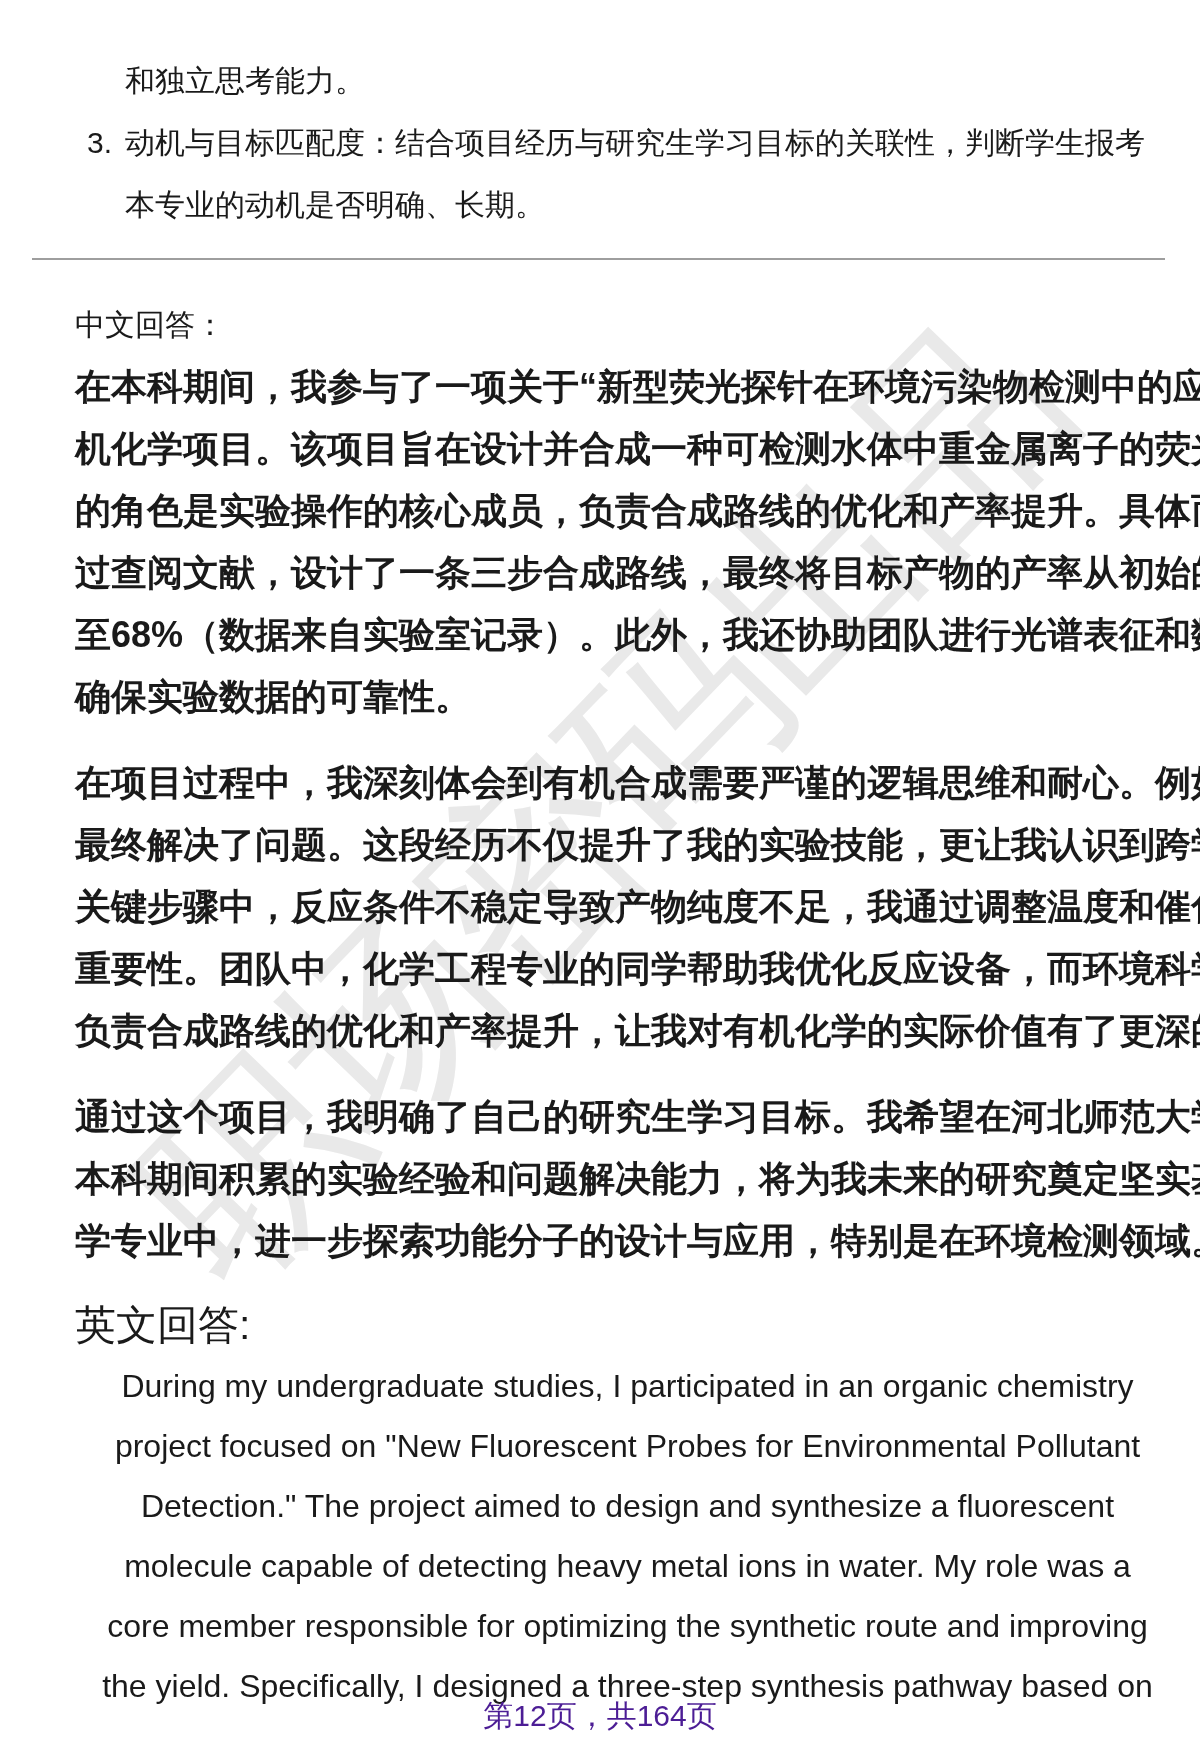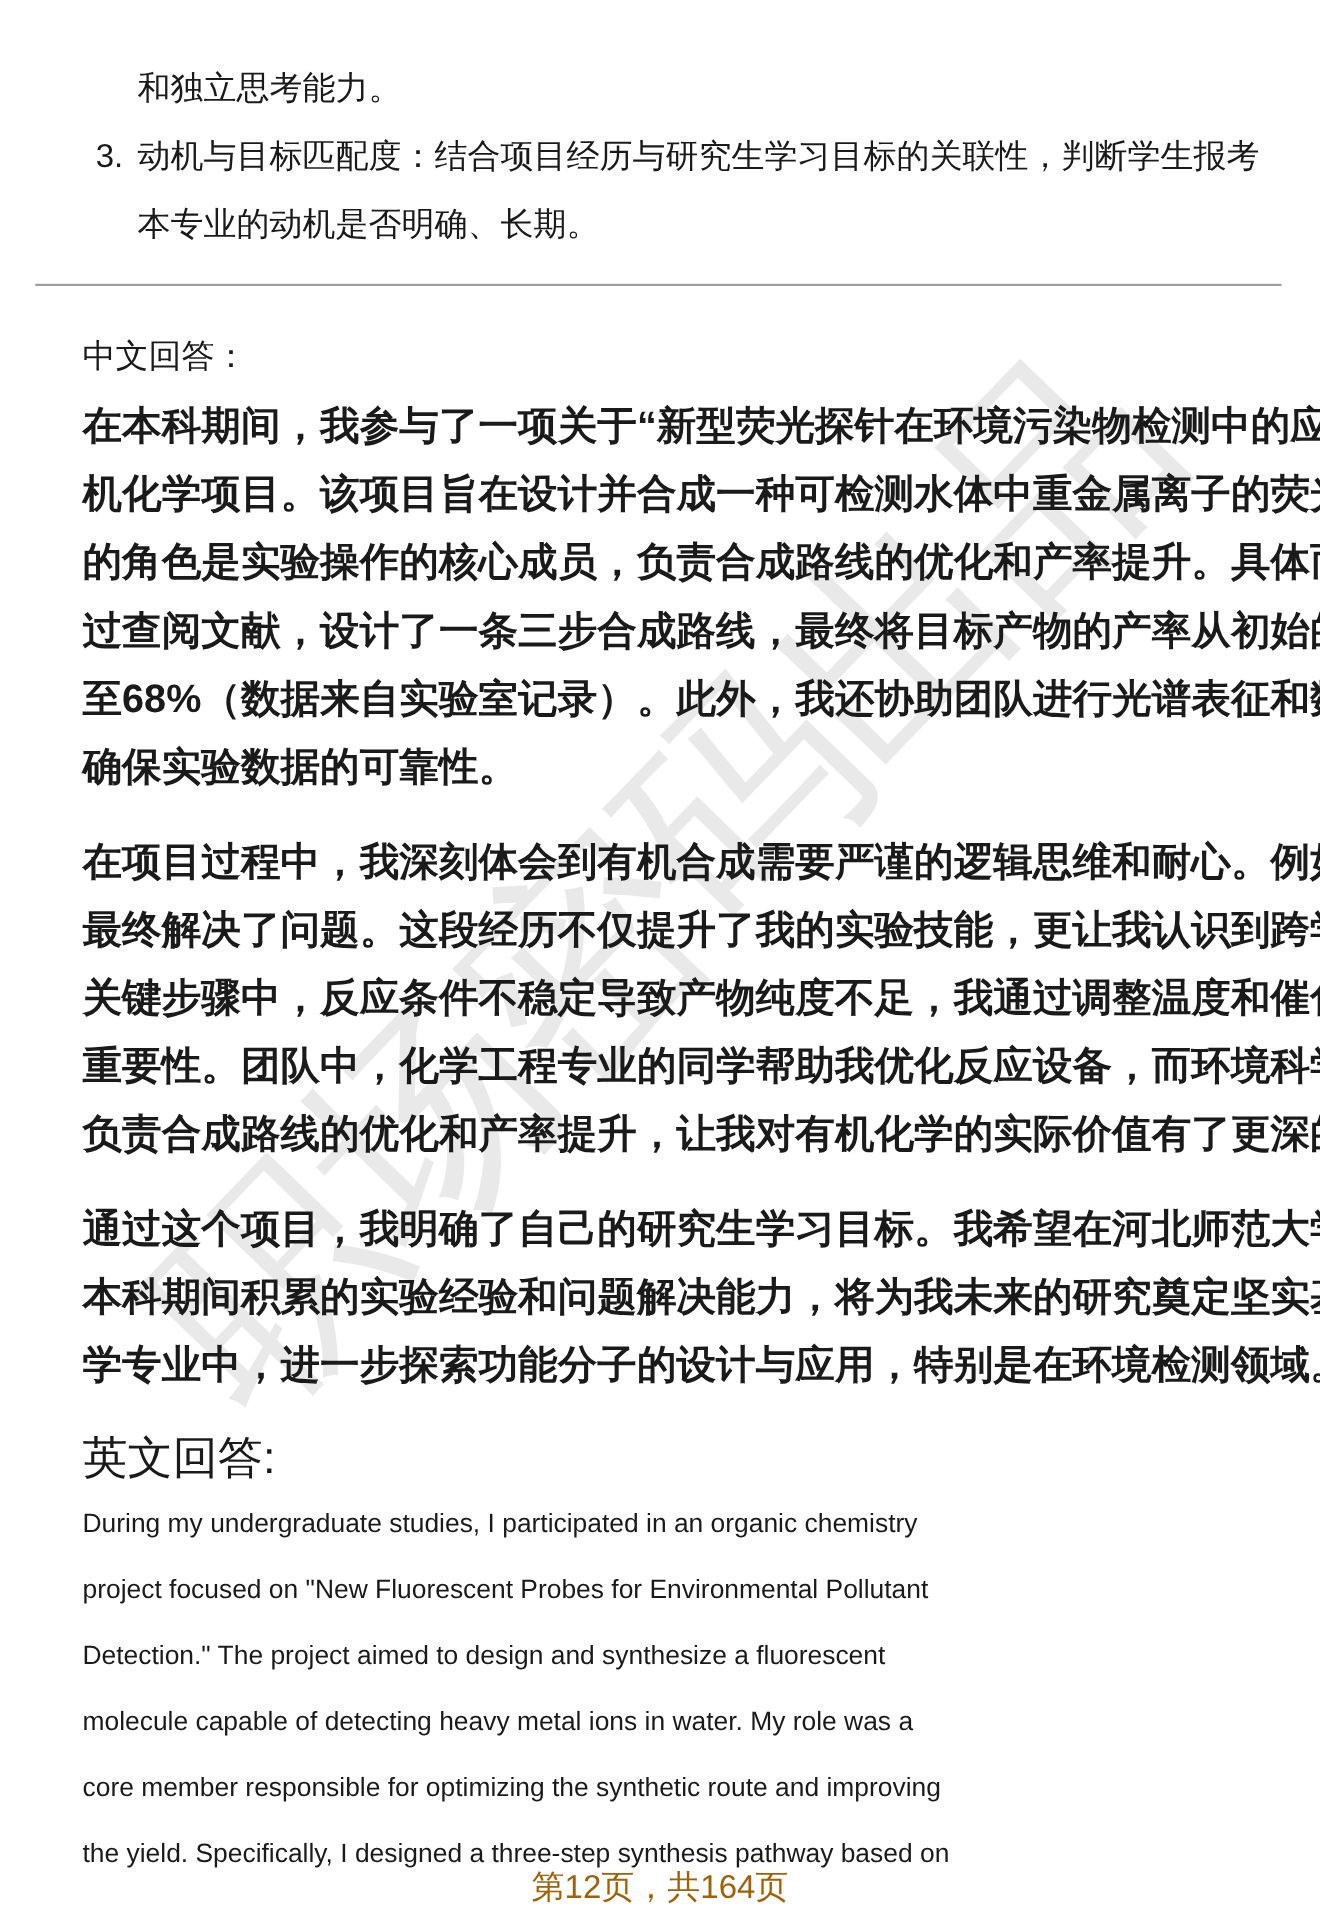--- a/index.html
+++ b/index.html
@@ -39,30 +39,30 @@
     left:32px; top:258px;
     width:1133px; height:2px;
     background:#9e9e9e;
   }
 
   .cn-label { margin-top:58px; font-size:30px; line-height:62px; }
   .para.cn  { font-size:36px; line-height:62px;font-weight:bold; }
   .para.cn.gap { margin-top:24px; }
 
   .en-label { margin-top:22px; font-size:41px; line-height:62px; }
-  .para.en  { font-size:24px; line-height:60px; }
+  .para.en  { font-size:32px; line-height:60px;text-align:center; }
 
   .footer {
     position:absolute; z-index:2;
     top:1696px; left:0;
     width:100%;
     text-align:center;
     font-size:30px;
     line-height:40px;
-    color:#a16207;
+    color:#4c1d95;
   }
 </style>
 </head>
 <body>
 
 <div class="page" style="color: rgb(26, 26, 26); background: rgb(255, 255, 255);">
 
   <div class="watermark" style="color: rgb(233, 233, 233);">职场密码出品</div>
 
   <div class="divider" style="background: rgb(158, 158, 158);"></div>

